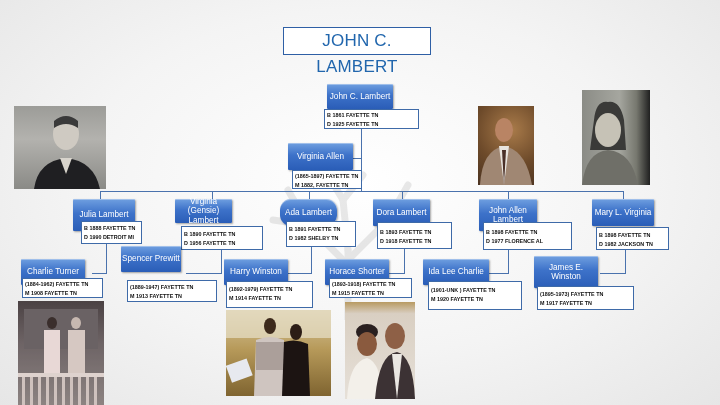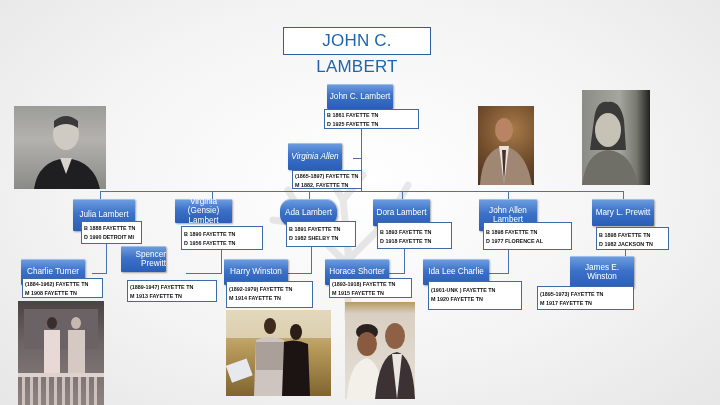--- a/index.html
+++ b/index.html
@@ -75,21 +75,21 @@
 <div class="abs line" style="left:600px;top:273px;width:26px;height:1px;"></div>
 
 <div class="abs name" style="left:327px;top:84px;width:66px;height:25px;">
     <span>John C. Lambert</span>
   </div>
 <div class="abs info" style="left:324px;top:109px;width:95px;height:20px;">
   <div>B 1861 FAYETTE TN</div>
   <div>D 1925 FAYETTE TN</div>
 </div>
 
-<div class="abs name" style="left:288px;top:143px;width:54px;height:27px;font-style:italic;">
+<div class="abs name" style="left:288px;top:143px;width:65px;height:27px;">
     <span>Virginia Allen</span>
   </div>
 <div class="abs info" style="left:292px;top:170px;width:70px;height:19px;">
   <div>(1865-1897) FAYETTE TN</div>
   <div>M 1882, FAYETTE TN</div>
 </div>
 
 <div class="abs name" style="left:73px;top:199px;width:62px;height:32px;">
     <span>Julia Lambert</span>
   </div>
@@ -124,36 +124,36 @@
 
 <div class="abs name" style="left:479px;top:199px;width:58px;height:32px;">
     <span>John Allen Lambert</span>
   </div>
 <div class="abs info" style="left:483px;top:222px;width:89px;height:28px;padding-top:5px;">
   <div>B 1898 FAYETTE TN</div>
   <div>D 1977 FLORENCE AL</div>
 </div>
 
 <div class="abs name" style="left:592px;top:199px;width:62px;height:27px;">
-    <span>Mary L. Prewitt</span>
+    <span>Mary L. Virginia</span>
   </div>
 <div class="abs info" style="left:596px;top:227px;width:73px;height:23px;padding-top:3px;">
   <div>B 1898 FAYETTE TN</div>
   <div>D 1982 JACKSON TN</div>
 </div>
 
 <div class="abs name" style="left:21px;top:259px;width:64px;height:26px;">
     <span>Charlie Turner</span>
   </div>
 <div class="abs info" style="left:22px;top:278px;width:81px;height:20px;">
   <div>(1884-1962) FAYETTE TN</div>
   <div>M 1908 FAYETTE TN</div>
 </div>
 
-<div class="abs name" style="left:121px;top:246px;width:45px;height:26px;text-align:right;">
+<div class="abs name" style="left:121px;top:246px;width:60px;height:26px;text-align:right;">
     <span>Spencer Prewitt</span>
   </div>
 <div class="abs info" style="left:127px;top:280px;width:90px;height:22px;padding-top:2px;">
   <div>(1889-1947) FAYETTE TN</div>
   <div>M 1913 FAYETTE TN</div>
 </div>
 
 <div class="abs name" style="left:224px;top:259px;width:64px;height:26px;text-align:center;">
     <span>Harry Winston</span>
   </div>
@@ -171,21 +171,21 @@
 </div>
 
 <div class="abs name" style="left:423px;top:259px;width:66px;height:26px;">
     <span>Ida Lee Charlie</span>
   </div>
 <div class="abs info" style="left:428px;top:281px;width:94px;height:29px;padding-top:4px;">
   <div>(1901-UNK ) FAYETTE TN</div>
   <div>M 1920  FAYETTE TN</div>
 </div>
 
-<div class="abs name" style="left:534px;top:256px;width:64px;height:32px;margin-left:36px;">
+<div class="abs name" style="left:534px;top:256px;width:64px;height:32px;">
     <span style="display:inline-block;width:40px;">James E. Winston</span>
   </div>
 <div class="abs info" style="left:537px;top:286px;width:97px;height:24px;padding-top:3px;">
   <div>(1895-1973) FAYETTE TN</div>
   <div>M 1917 FAYETTE TN</div>
 </div>
 
 <div class="abs photo" style="left:14px;top:106px;width:92px;height:83px;background:linear-gradient(180deg,#9c9c98 0%,#b3b2ae 40%,#8a8a86 100%);">
   <svg width="92" height="83" viewBox="0 0 92 83">
     <ellipse cx="52" cy="28" rx="13" ry="16" fill="#cfcac2"></ellipse>

